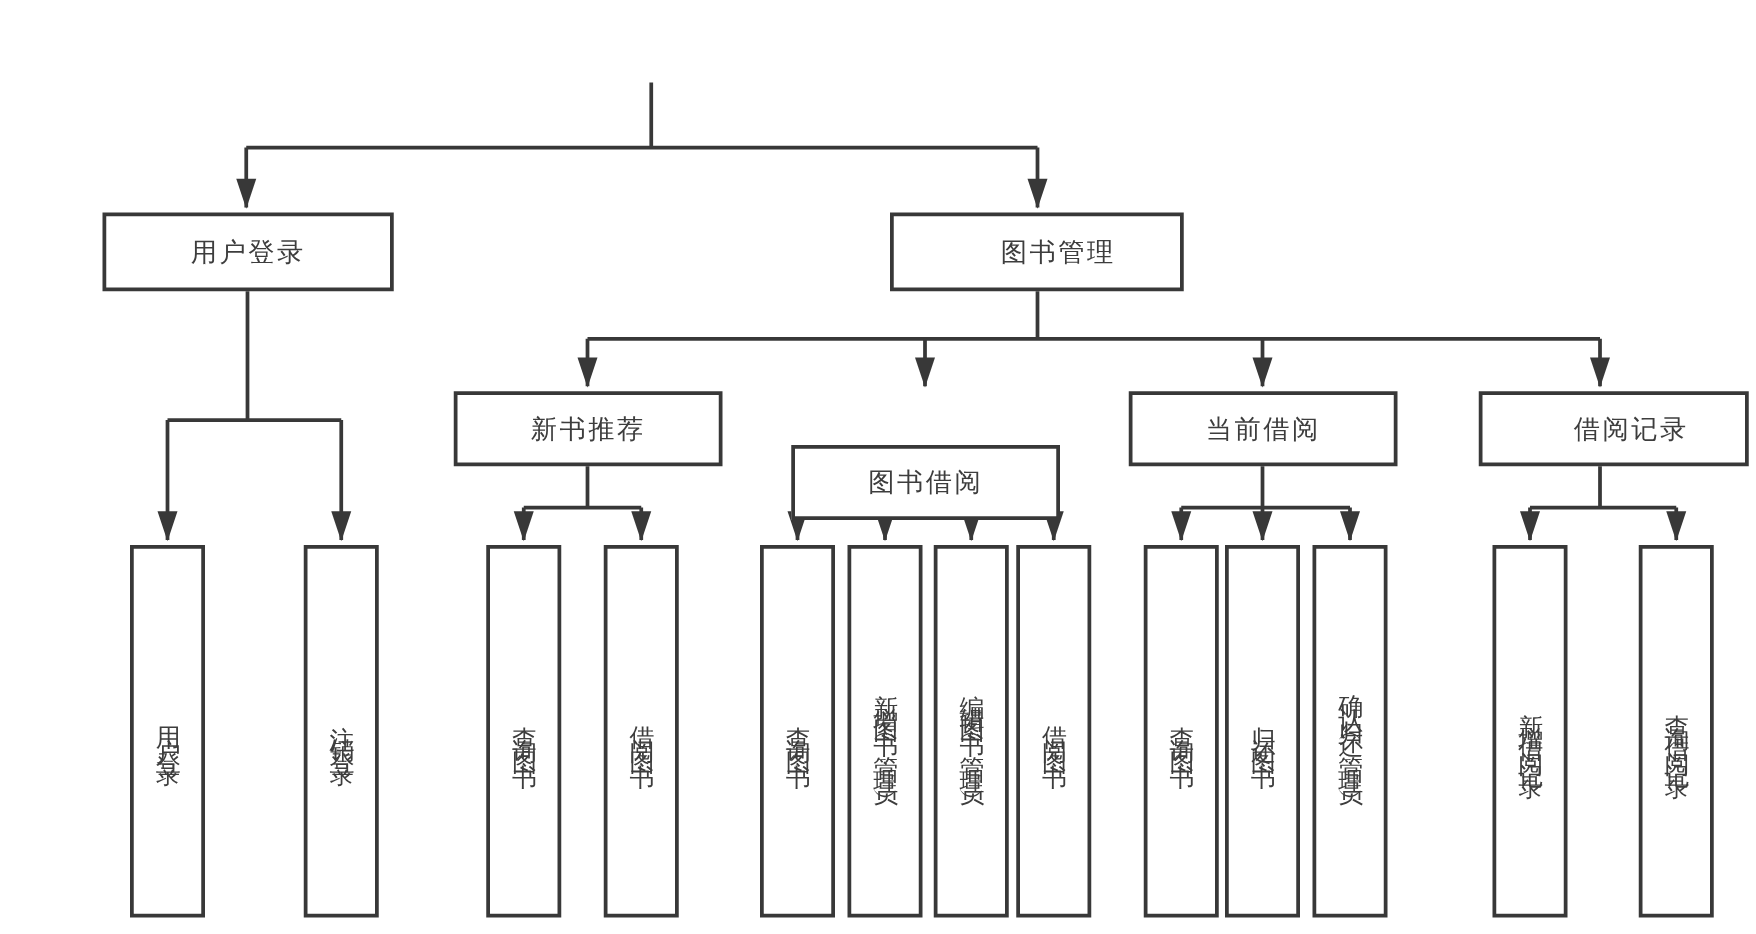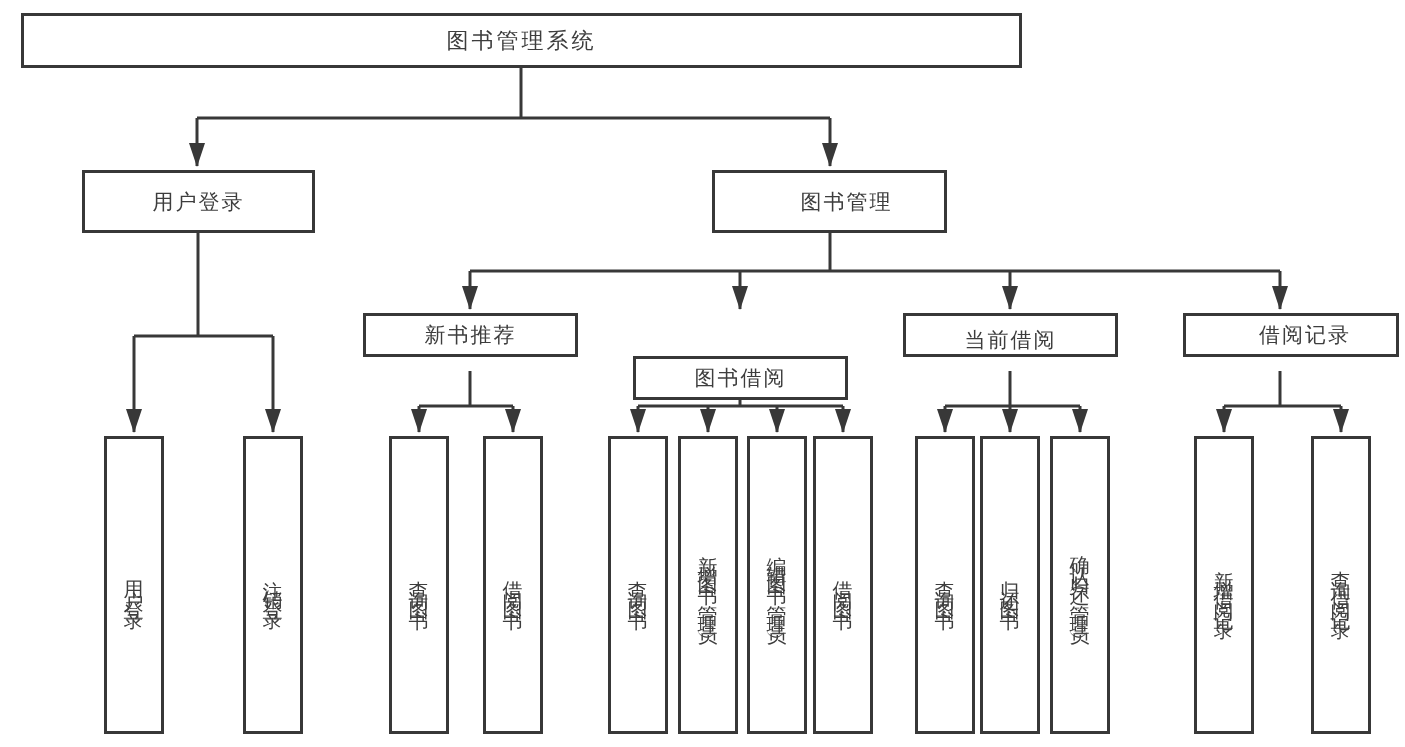--- a/index.html
+++ b/index.html
@@ -22,21 +22,21 @@
   .box{
     position:absolute;
     background:var(--box-fill);
     border:3px solid var(--box-border);
     display:flex;align-items:center;justify-content:center;
     color:var(--text);
     z-index:2;
   }
   .box-root{left:21px;top:13px;width:1001px;height:55px;font-size:22px;letter-spacing:3px;}
   .box-l2{top:170px;height:63px;font-size:21px;letter-spacing:2px;}
-  .box-l3{top:313px;height:44px;font-size:21px;letter-spacing:2px;}
+  .box-l3{top:313px;height:60px;font-size:21px;letter-spacing:2px;}
   .leaf{
     position:absolute;top:436px;width:60px;height:298px;
     background:var(--box-fill);
     border:3px solid var(--box-border);
     display:flex;align-items:center;justify-content:center;
     z-index:2;
   }
   .vtext{
     writing-mode:vertical-rl;
     text-orientation:mixed;
@@ -112,38 +112,35 @@
     </g>
 
     <g>
       <path class="link" d="M1280,371 V406"></path>
       <path class="link" d="M1224,406 H1341"></path>
       <path class="link" d="M1224,406 V432" marker-end="url(#arr)"></path>
       <path class="link" d="M1341,406 V432" marker-end="url(#arr)"></path>
     </g>
   </svg>
 
-  <div class="box box-root">
-    <span>图书管理系统</span>
-  </div>
 
   <div class="box box-l2" style="left:82px;width:233px;">
     <span>用户登录</span>
   </div>
   <div class="box box-l2" style="left:712px;width:235px;padding-left:34px;">
     <span>图书管理</span>
   </div>
 
   <div class="box box-l3" style="left:363px;width:215px;">
     <span>新书推荐</span>
   </div>
   <div class="box box-l3" style="left:633px;width:215px;margin-top:43px;">
     <span>图书借阅</span>
   </div>
-  <div class="box box-l3" style="left:903px;width:215px;align-items:flex-end;">
+  <div class="box box-l3" style="left:903px;width:215px;">
     <span>当前借阅</span>
   </div>
   <div class="box box-l3" style="left:1183px;width:216px;padding-left:28px;">
     <span>借阅记录</span>
   </div>
 
   <div class="leaf" style="left:104px;">
     <span class="vtext">用户登录</span>
   </div>
   <div class="leaf" style="left:243px;">

